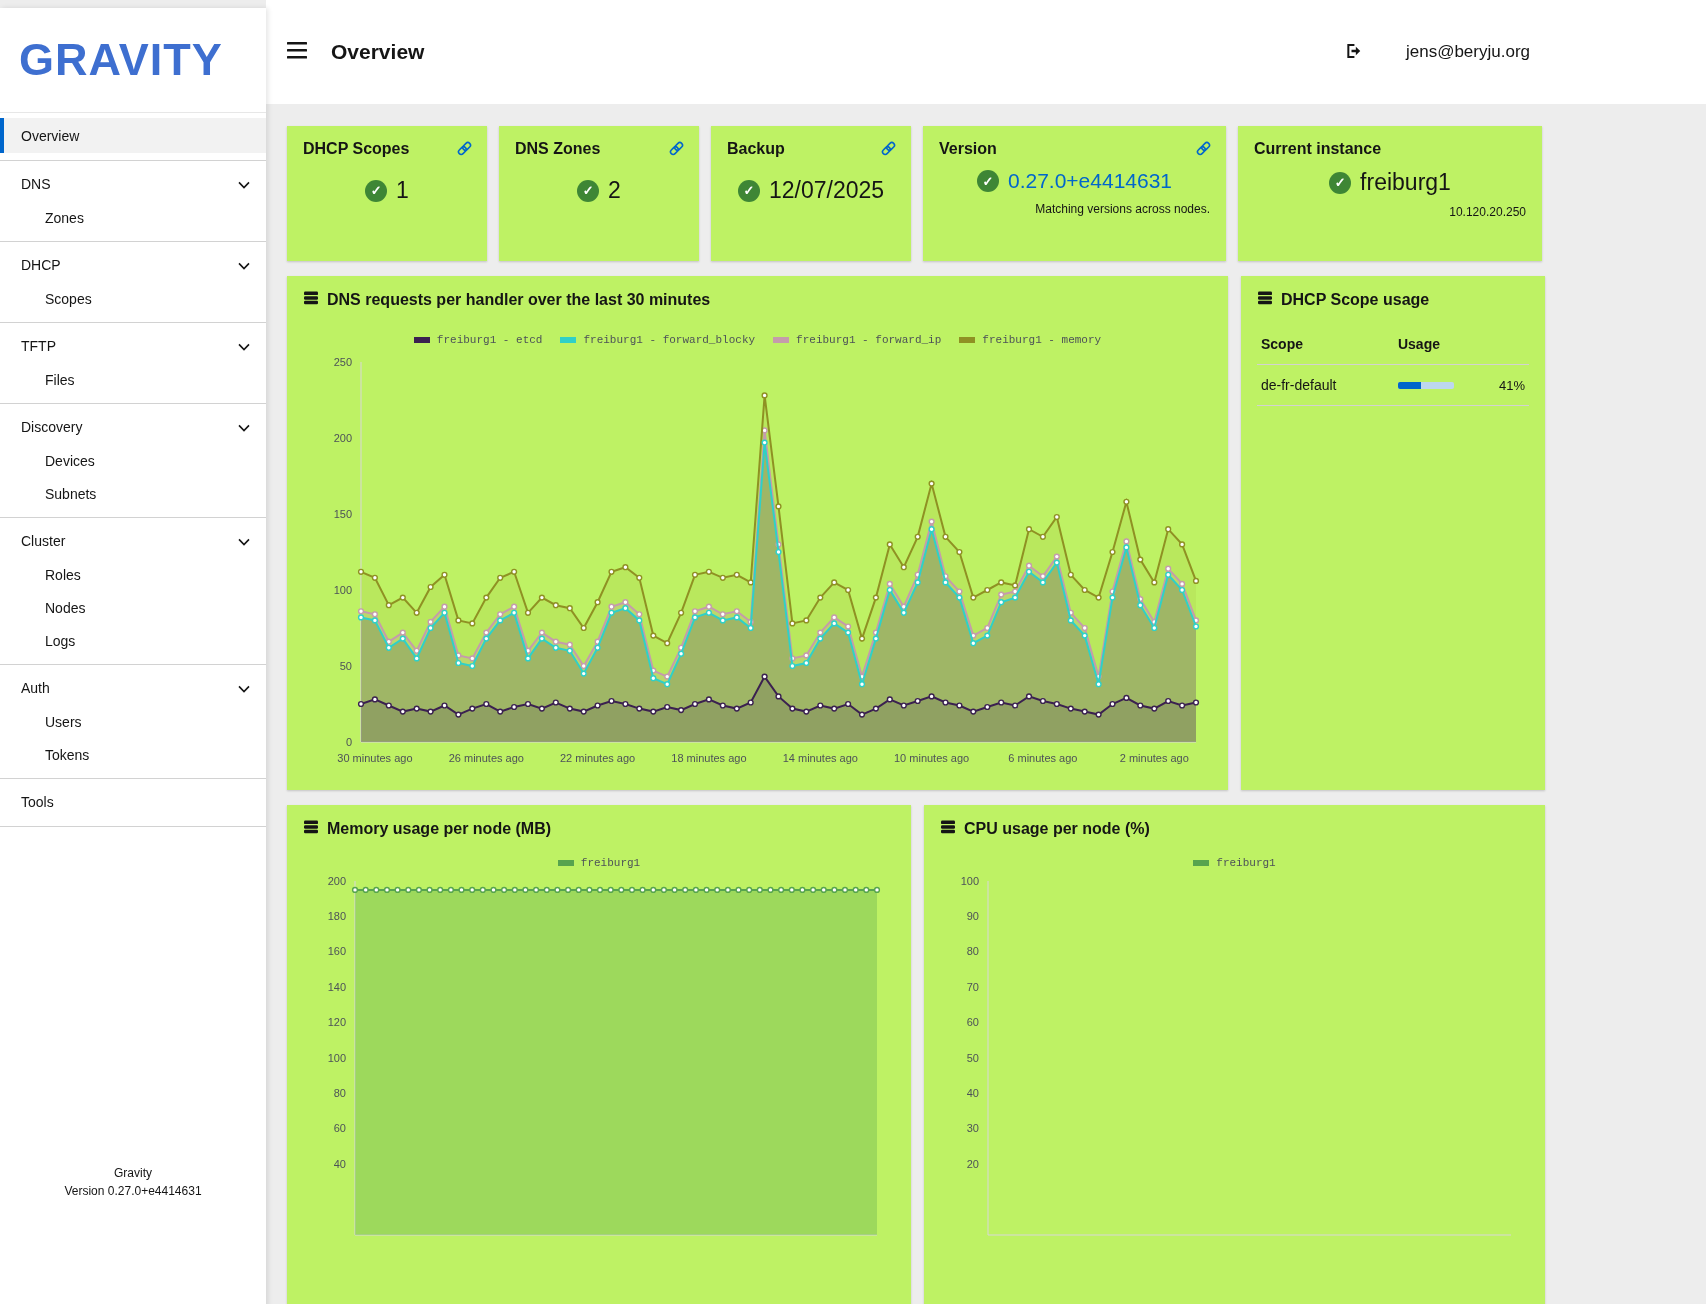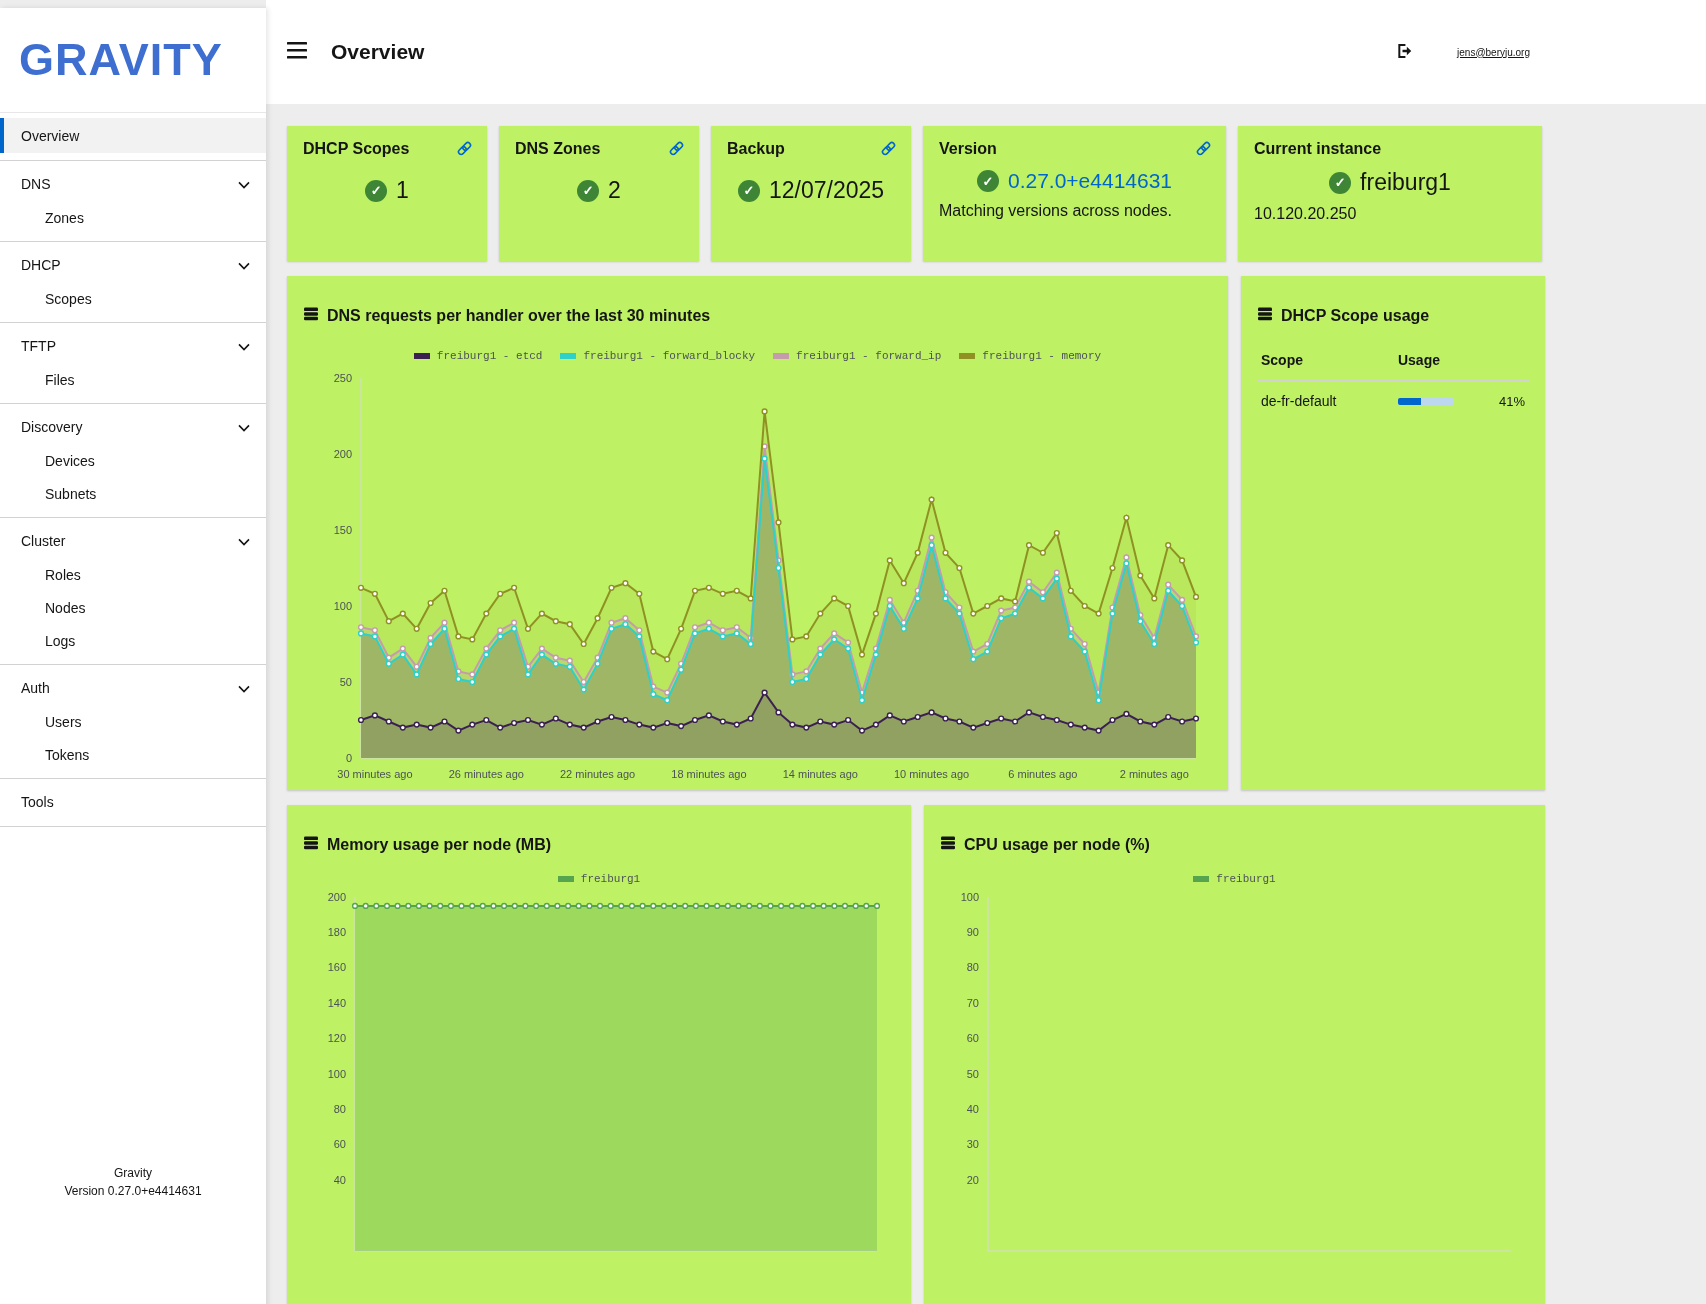--- a/index.html
+++ b/index.html
@@ -34,48 +34,48 @@
 
   
   .topbar {
     position: absolute; left: 266px; top: 0; right: 0; height: 104px;
     background: #ffffff; display: flex; align-items: center;
     padding: 0 176px 0 21px;
   }
   .icon-btn { background: none; border: none; padding: 0; cursor: pointer; display: flex; align-items: center; }
   .topbar-title { font-size: 21px; font-weight: 700; margin: 0 0 0 24px; }
   .topbar-right { margin-left: auto; display: flex; align-items: center; gap: 42px; }
-  .user-email { font-size: 10px; text-decoration: underline; }
+  .user-email { font-size: 17px; }
 
   
   .content { position: absolute; left: 287px; top: 126px; width: 1258px; }
   .card { background: #bef264; box-shadow: 0 1px 2px rgba(0,0,0,0.18); }
 
   .stat-row { display: grid; grid-template-columns: 200px 200px 200px 303px 304px; gap: 12px; }
   .stat-card { height: 135px; position: relative; padding: 14px 16px; }
   .stat-title { font-size: 16px; font-weight: 700; }
   .link-icon { position: absolute; top: 15px; right: 15px; cursor: pointer; }
   .stat-value-row { display: flex; align-items: center; justify-content: center; gap: 9px; margin-top: 19px; }
   .stat-card.has-sub .stat-value-row { margin-top: 11px; }
   .check {
     width: 22px; height: 22px; border-radius: 50%; background: #3e8635; color: #fff;
     display: inline-flex; align-items: center; justify-content: center;
     font-size: 13px; font-weight: bold; flex: 0 0 auto;
   }
   .stat-value { font-size: 23px; }
   .stat-value.value-link { font-size: 21px; color: #0066cc; cursor: pointer; }
-  .stat-sub { text-align: left; font-size: 16px; margin-top: 9px; }
+  .stat-sub { text-align: right; font-size: 12px; margin-top: 9px; }
 
   .row2 { display: grid; grid-template-columns: 941px 304px; gap: 13px; margin-top: 15px; }
   .row3 { display: grid; grid-template-columns: 624px 621px; gap: 13px; margin-top: 15px; }
 
   .chart-card { padding: 14px 16px; }
   .dns-card, .dhcp-card { height: 514px; }
   .bottom-card { height: 600px; }
-  .chart-card-header { display: flex; align-items: center; gap: 8px; font-size: 16px; font-weight: 700; margin-top: 16px; }
+  .chart-card-header { display: flex; align-items: center; gap: 8px; font-size: 16px; font-weight: 700; }
 
   .legend { display: flex; justify-content: center; align-items: center; gap: 18px; margin: 24px 0 4px; }
   .legend-sm { margin: 18px 0 2px; }
   .legend-item { display: flex; align-items: center; gap: 7px; }
   .legend-swatch { width: 16px; height: 4px; border: 3px solid #999; display: inline-block; }
   .legend-label { font-size: 11px; color: #4d5258; font-family: Liberation Mono, monospace; }
 
   svg.chart-svg { display: block; }
   .tick { font-size: 11px; fill: #4d5258; font-family: "Liberation Sans", sans-serif; }
   .axis { stroke: #d8d8d8; stroke-width: 1; }

